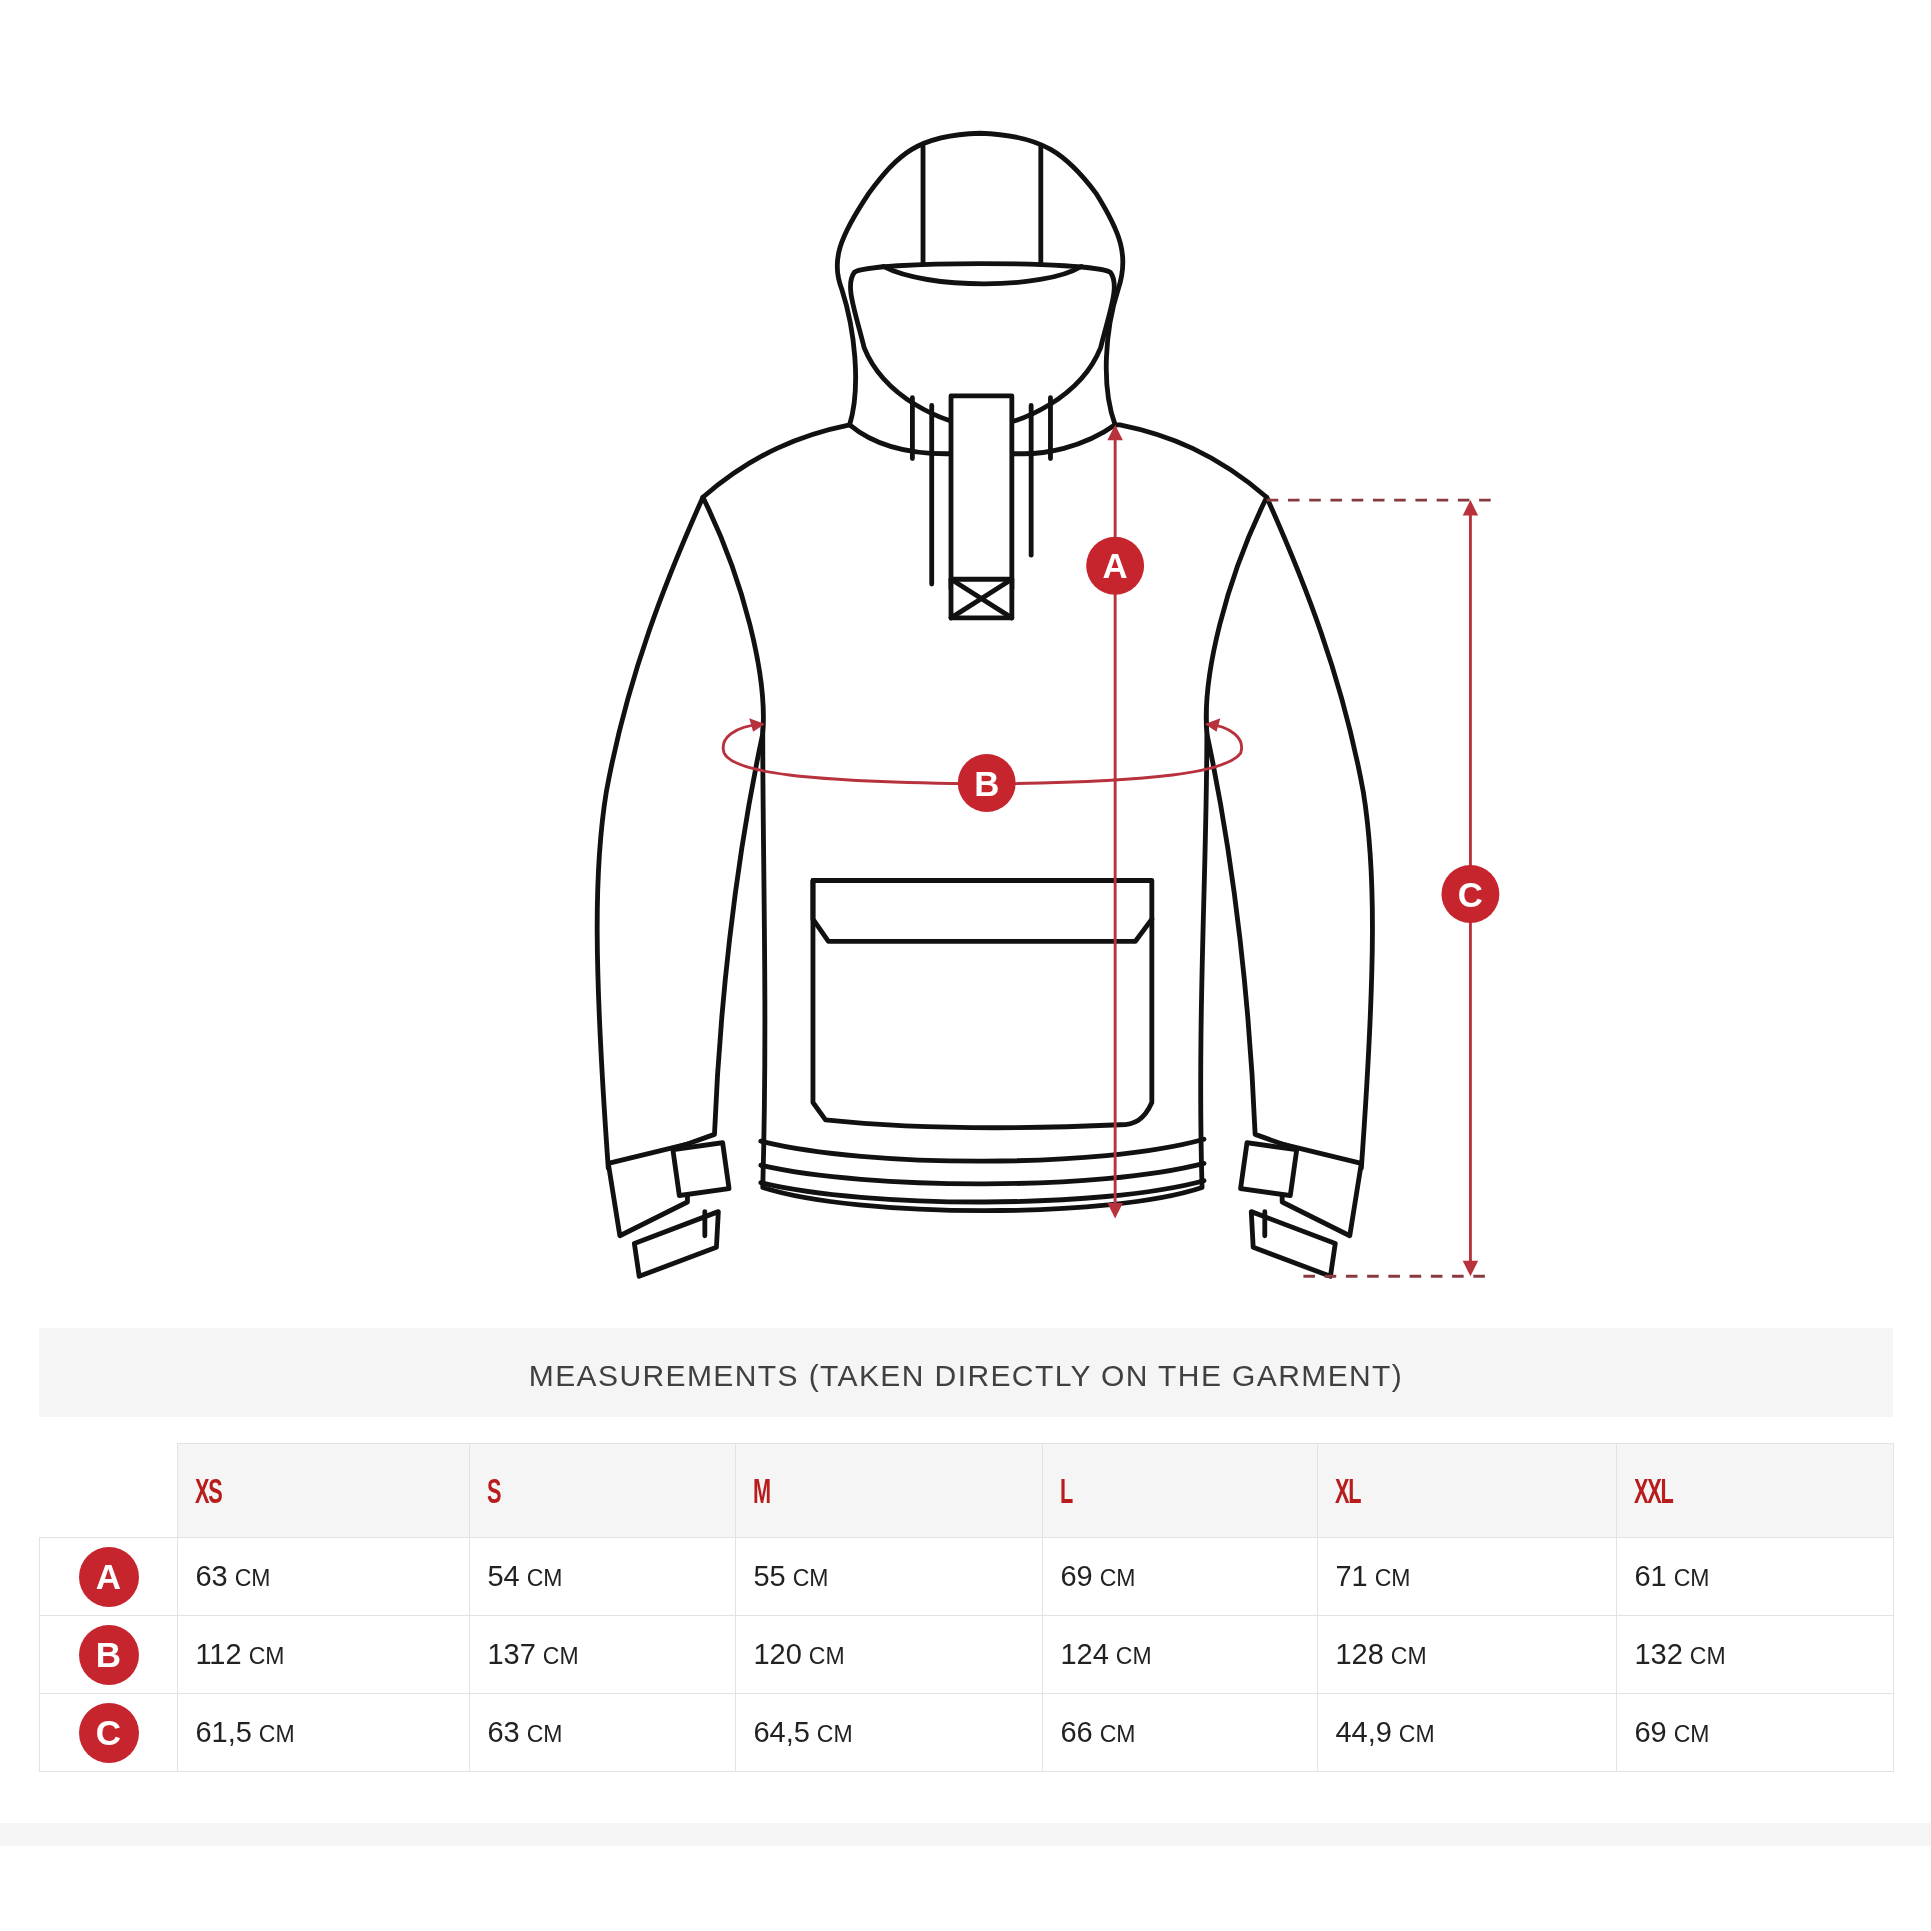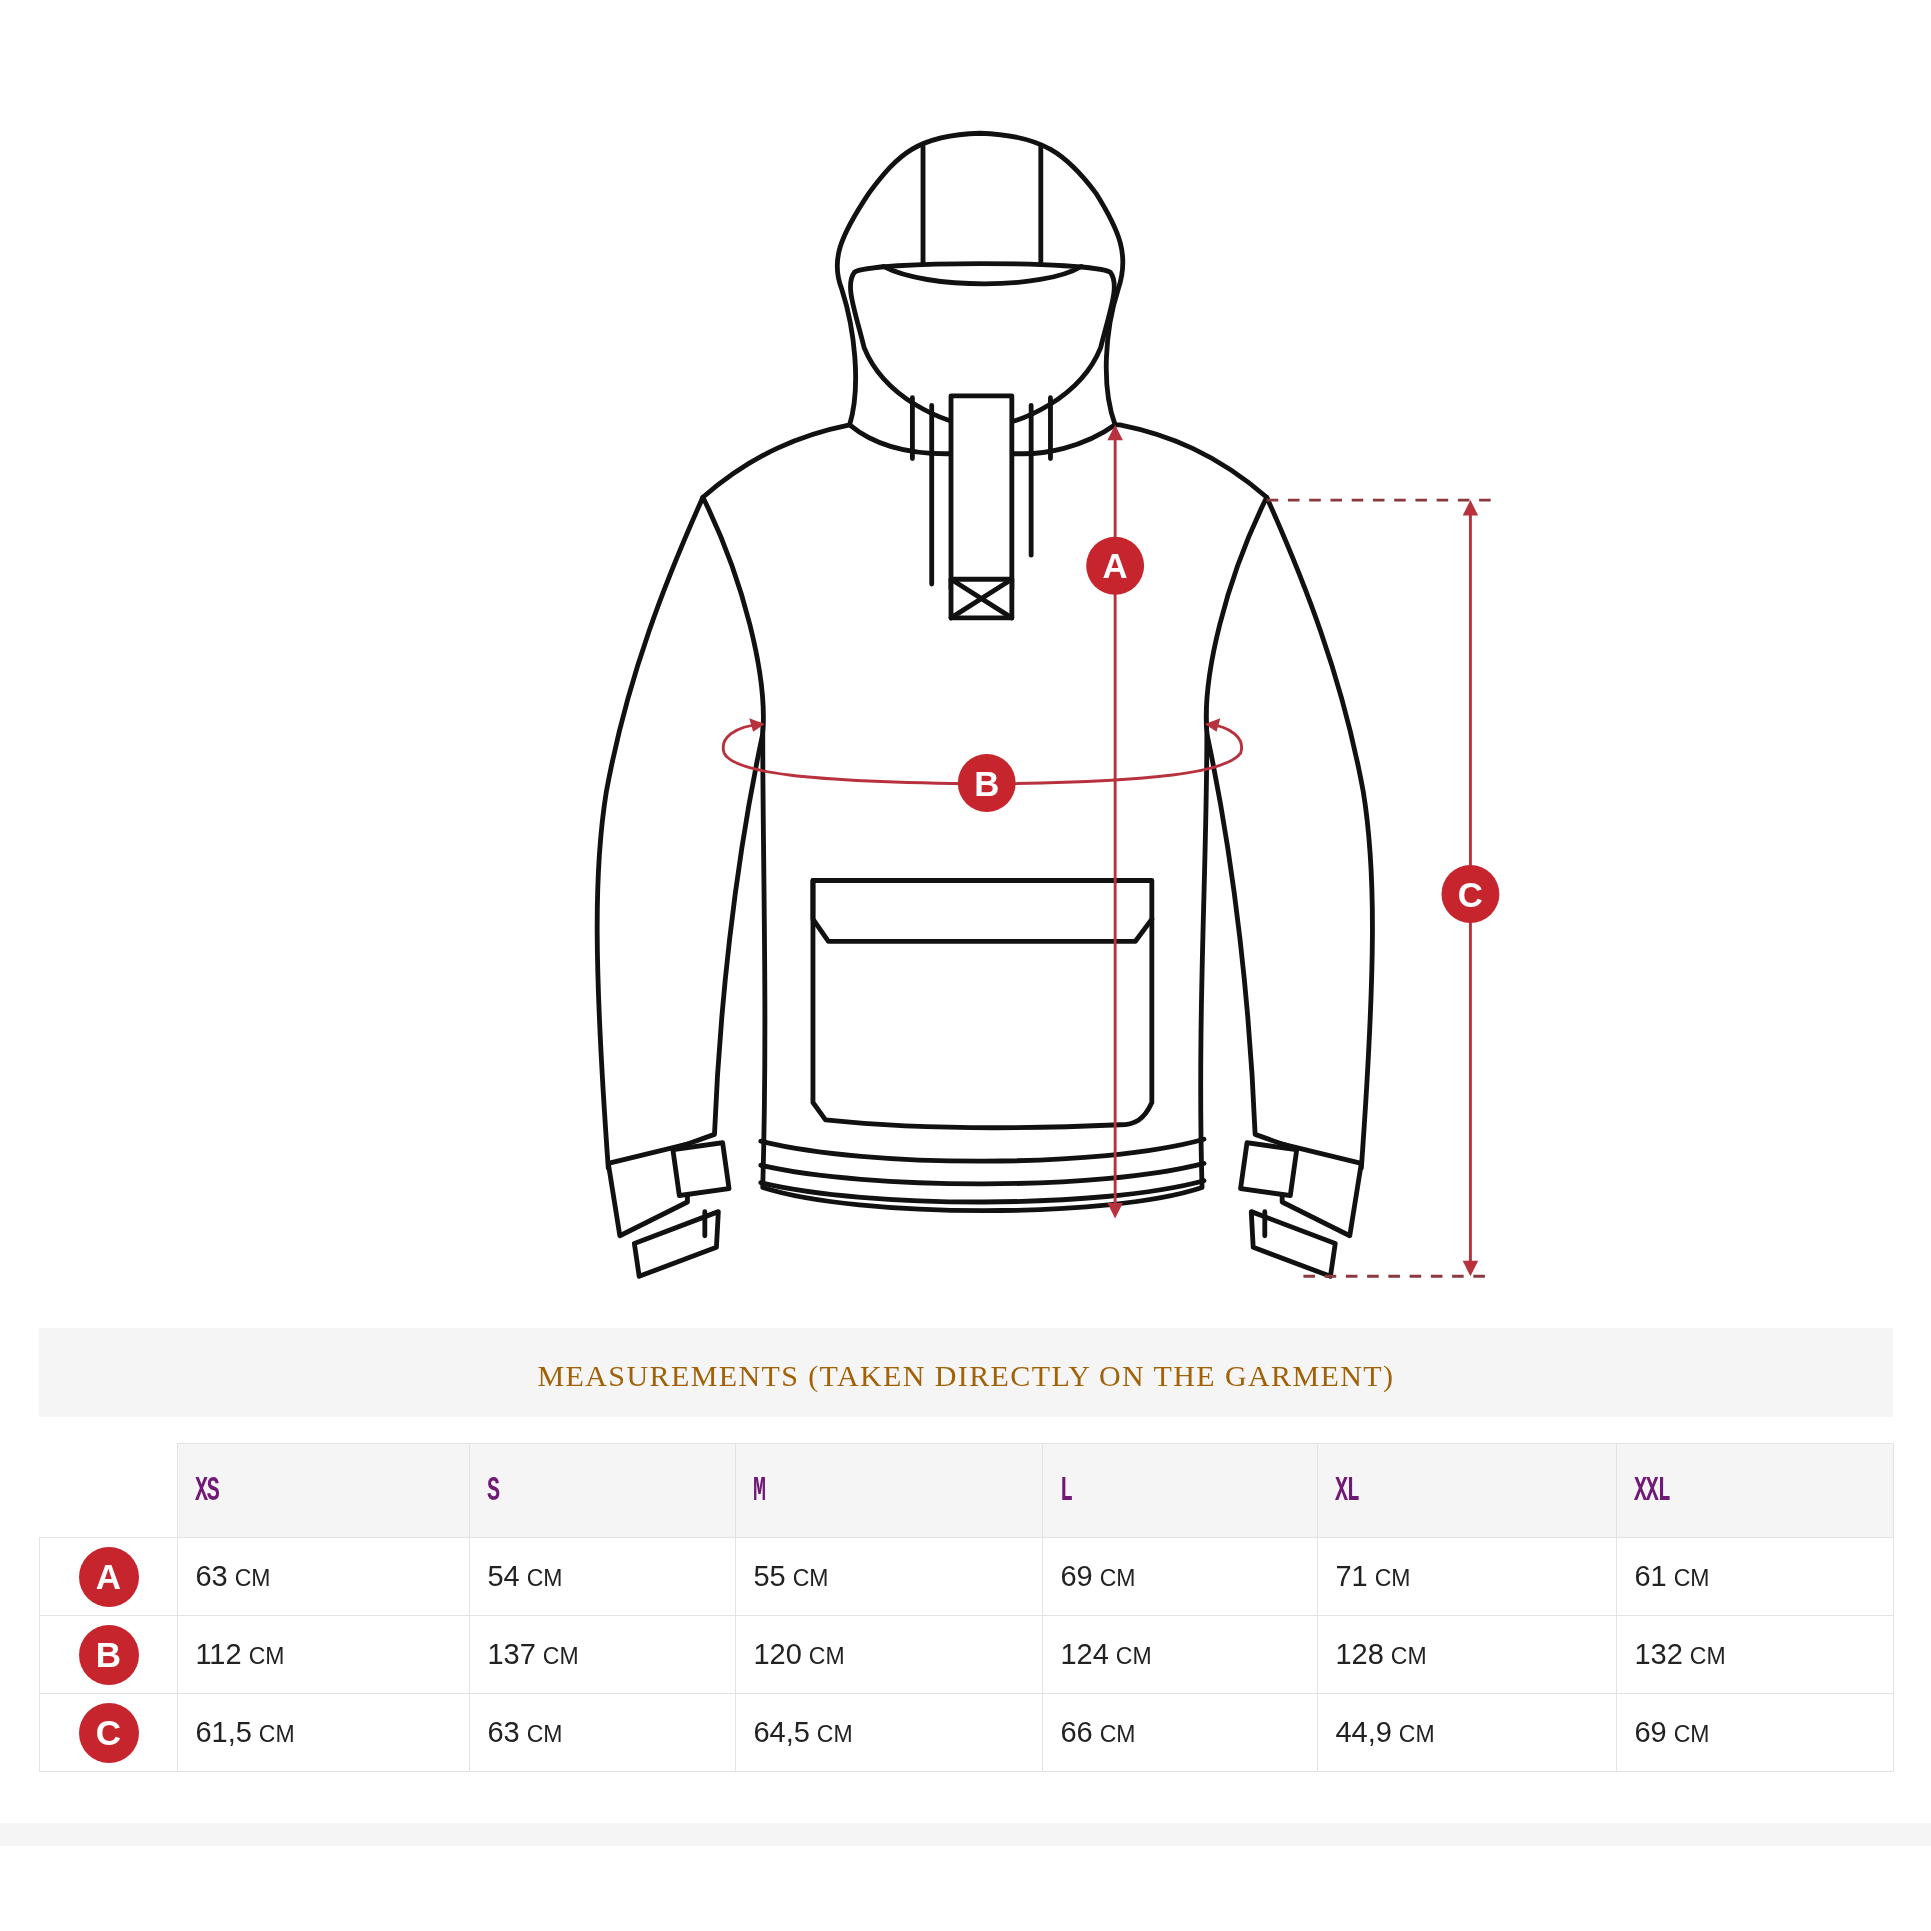--- a/index.html
+++ b/index.html
@@ -1,22 +1,22 @@
 <!DOCTYPE html>
 <html><head>
 <meta charset="utf-8">
 <style>
   html, body { margin:0; padding:0; background:#ffffff; }
   body { width:1931px; height:1931px; position:relative; overflow:hidden; font-family:"Liberation Sans", sans-serif; }
   .drawing { position:absolute; left:0; top:0; width:1931px; height:1313px; }
   .title-band { position:absolute; left:39px; top:1328px; width:1854px; height:89px; background:#f5f5f5; display:flex; align-items:center; justify-content:center; }
-  .title-band span { color:#a16207; font-size:30px; letter-spacing:1.4px; font-family:Liberation Serif, serif;margin-top:6px; }
+  .title-band span { color:#404040; font-size:30px; letter-spacing:1.4px; font-family:Liberation Sans, sans-serif;margin-top:6px; }
   table.size { position:absolute; left:39px; top:1443px; width:1854px; border-collapse:collapse; table-layout:fixed; }
   table.size td, table.size th { border:1.9px solid #e3e3e3; padding:0 0 0 17.4px; text-align:left; vertical-align:middle; }
-  table.size th { height:93px; background:#f5f5f5; font-family:Liberation Mono, monospace; font-weight:bold; font-size:29px; color:#701a75; transform-origin:left; letter-spacing:-1.9px; }
+  table.size th { height:93px; background:#f5f5f5; font-family:Liberation Sans, sans-serif; font-weight:bold; font-size:29px; color:#b91c1c; transform-origin:left; letter-spacing:-1.9px; }
   table.size th .hdr { display:inline-block; transform:scaleX(0.62); transform-origin:left center; font-size:35px; }
   table.size th.corner { background:#ffffff; border-top:none; border-left:none; }
   table.size td { height:77px; font-size:29px; color:#222; }
   table.size td .unit { font-size:23px; margin-left:7px; }
   table.size td.badge-cell { padding:0; text-align:center; }
   .badge { display:inline-block; width:60px; height:60px; border-radius:50%; background:#c7252e; color:#fff; font-weight:bold; font-size:35px; line-height:60px; text-align:center; font-family:"Liberation Sans", sans-serif; }
   .footer-band { position:absolute; left:0; top:1823px; width:1931px; height:23px; background:#f5f5f5; }
 </style>
 </head>
 <body>

